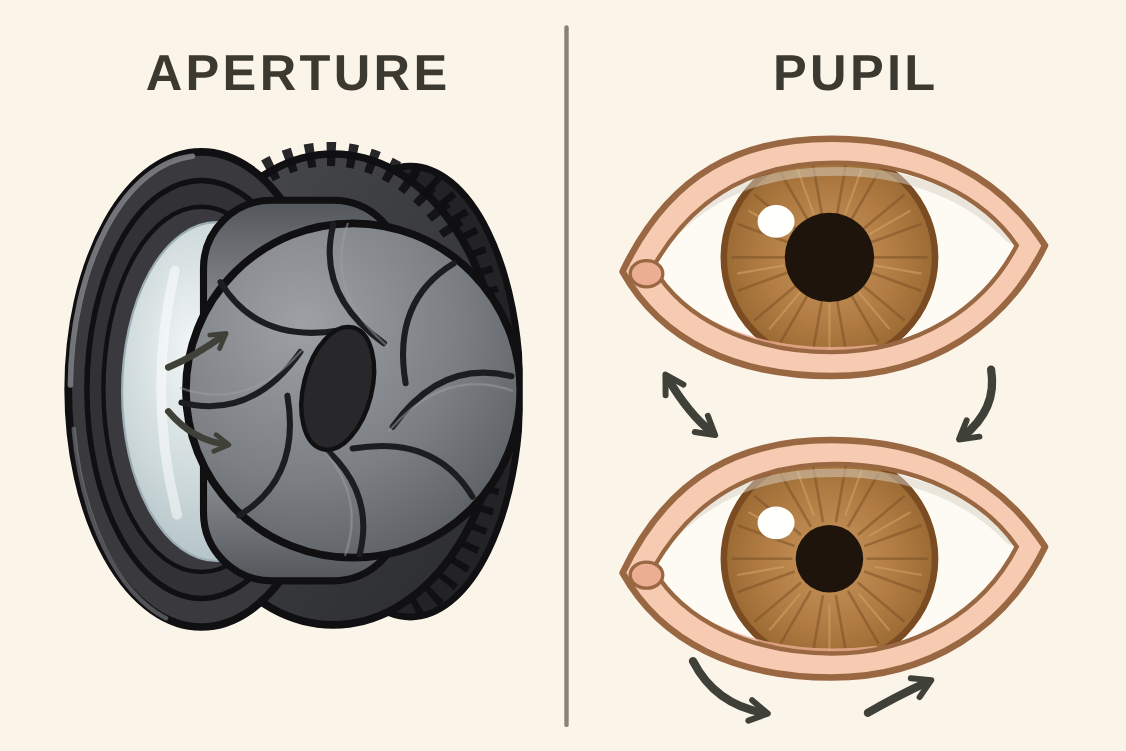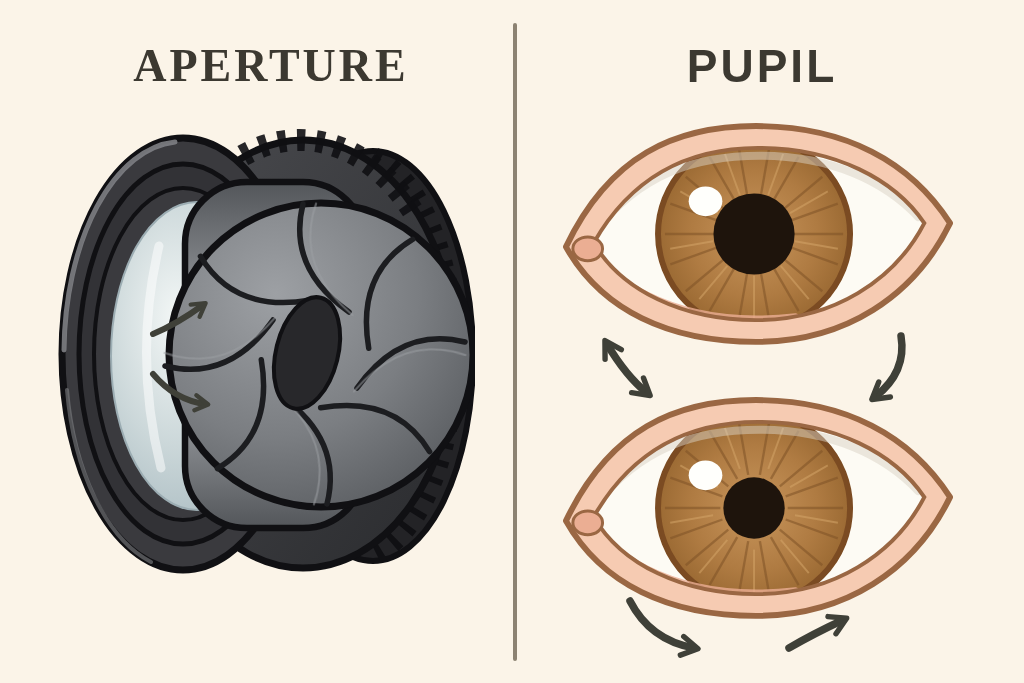--- a/index.html
+++ b/index.html
@@ -5,22 +5,22 @@
   html,body{margin:0;padding:0;background:var(--bg,#FBF4E8);}
   .canvas{
     position:relative;width:1024px;height:683px;overflow:hidden;
     background:var(--bg);font-family:"Liberation Sans",sans-serif;
   }
   .title{
     position:absolute;top:40px;text-align:center;
     font-size:46px;font-weight:bold;letter-spacing:3px;
     color:var(--title);line-height:52px;user-select:none;
   }
-  .title-left{left:14px;width:514px;font-family:Liberation Serif, serif;}
-  .title-right{left:526px;width:472px;}
+  .title-left{left:14px;width:514px;}
+  .title-right{left:542px;width:472px;}
   .divider{
     position:absolute;left:513px;top:23px;width:4px;height:638px;
     background:var(--divider);border-radius:2px;
   }
   svg{position:absolute;display:block;}
   .svg-lens{left:55px;top:128px;}
   .svg-eye-top{left:560px;top:114px;}
   .svg-eye-bottom{left:560px;top:388px;}
   .svg-overlay{left:0;top:0;pointer-events:none;z-index:5;}
   

